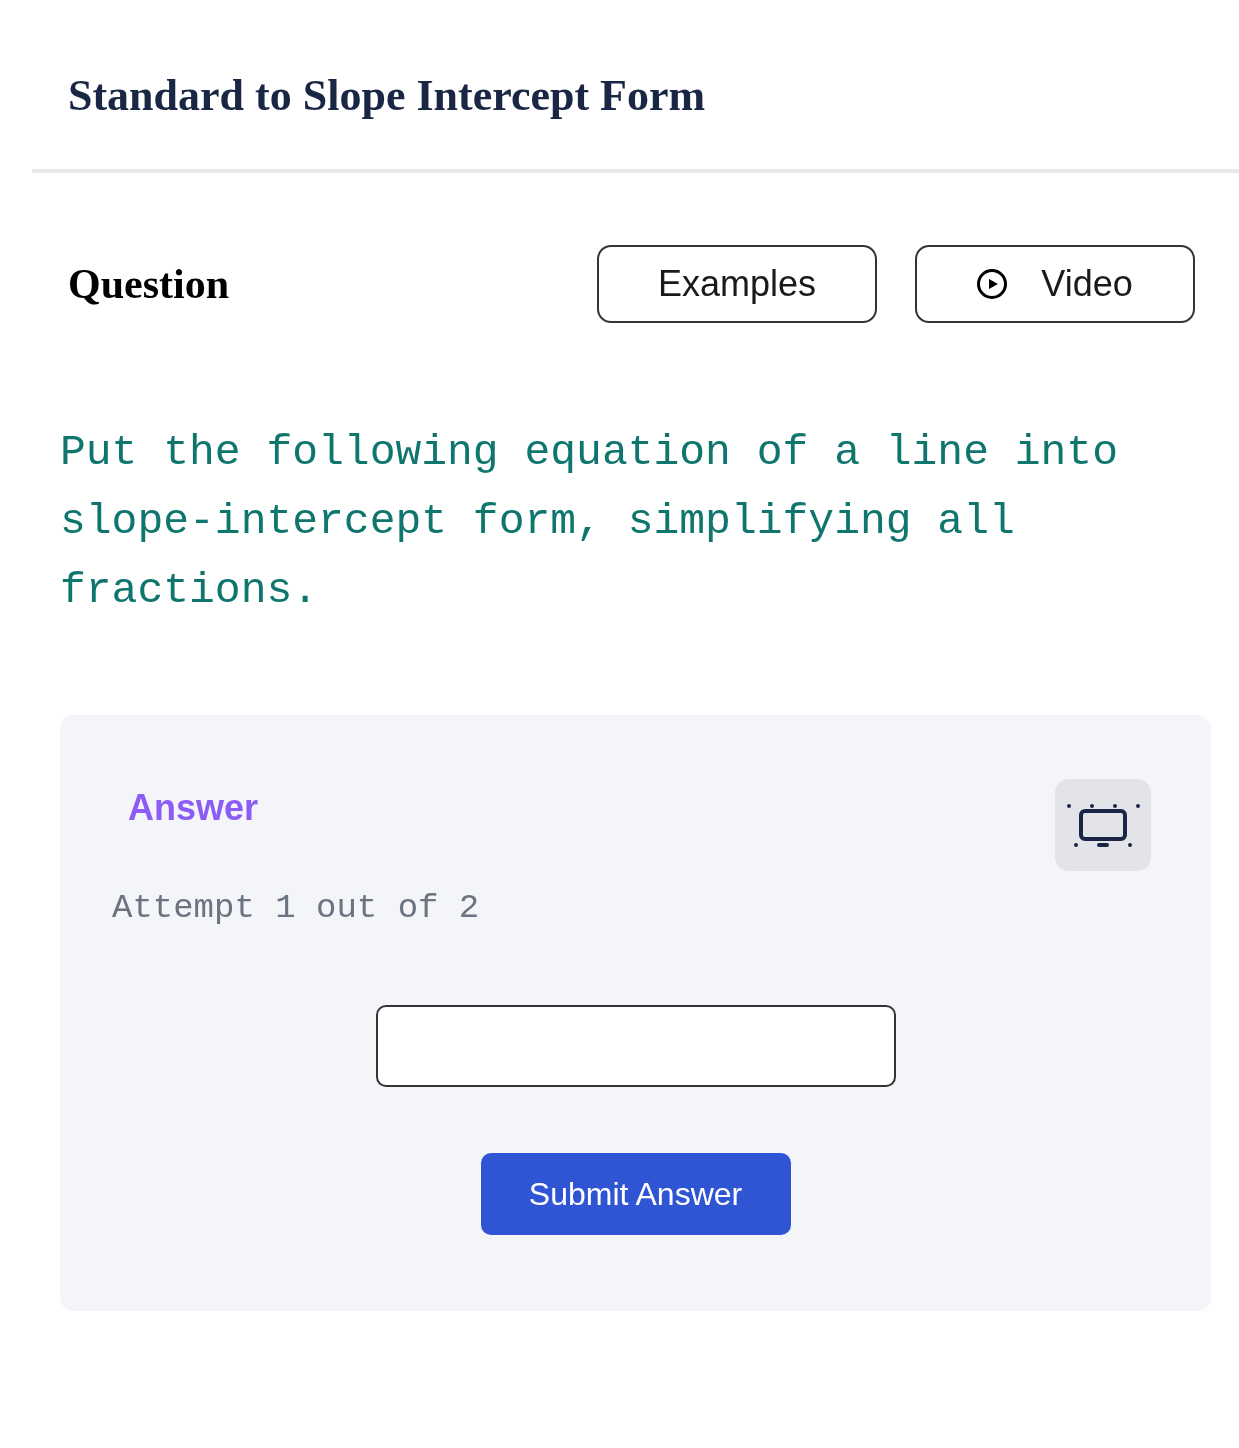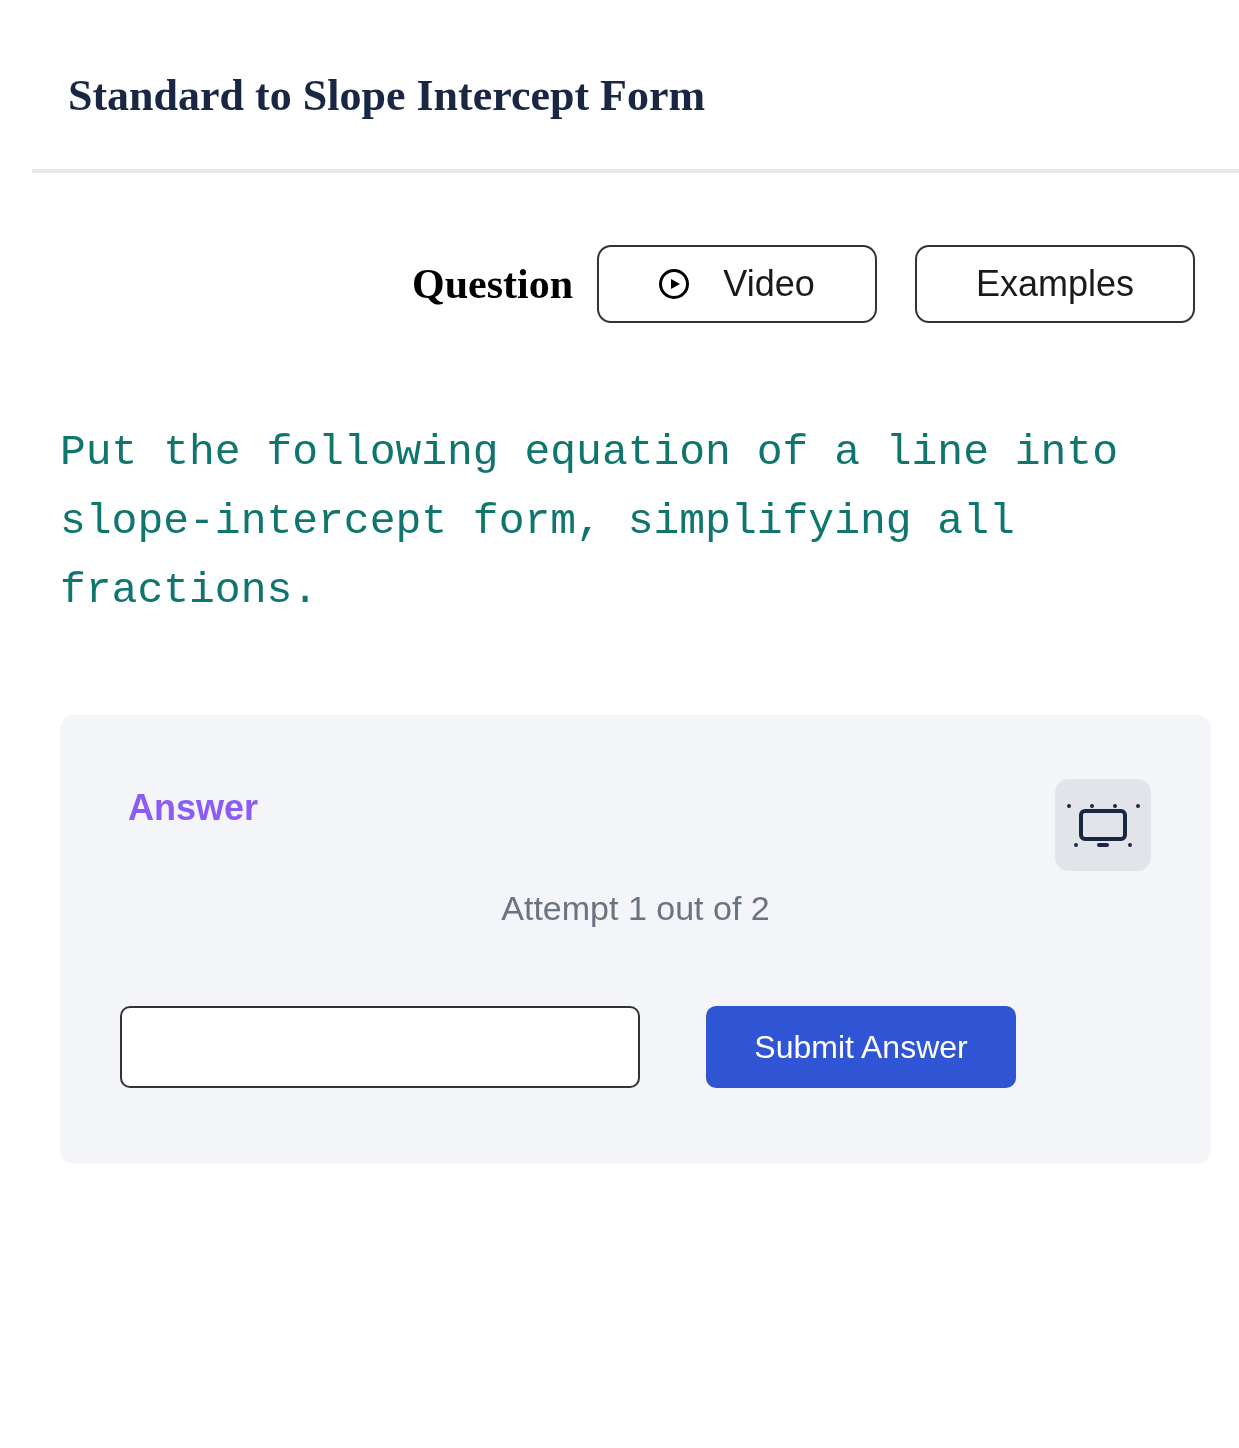--- a/index.html
+++ b/index.html
@@ -35,21 +35,21 @@
       font-weight: bold;
       color: #1a2744;
       font-family: Georgia, serif;
     }
     .content {
       padding: 40px 28px 30px 20px;
     }
     .question-row {
       display: flex;
       align-items: center;
-      justify-content: flex-end;
+      justify-content: space-between;
       margin-bottom: 80px;
     }
     .question-label {
       font-size: 42px;
       font-weight: bold;
       color: #000;
       font-family: Georgia, serif;
     }
     .button-group {
       display: flex;
@@ -167,28 +167,28 @@
     }
     .spacebar {
       width: 12px;
       height: 4px;
       background: #1a2744;
       border-radius: 2px;
     }
     .attempt-text {
       font-size: 34px;
       color: #6b7280;
-      font-family: Liberation Sans, sans-serif;
+      font-family: Liberation Mono, monospace;
       margin-bottom: 70px;
-      text-align: center;
     }
     .answer-input-row {
       display: flex;
       gap: 50px;
       align-items: center;
+      flex-direction: column;
     }
     .answer-input {
       width: 520px;
       height: 82px;
       border: 2px solid #333;
       border-radius: 10px;
       background: #fff;
       font-size: 32px;
       padding: 0 20px;
       font-family: Georgia, serif;
@@ -213,26 +213,26 @@
   <div class="scrollbar-thumb"></div>
 
   <div class="header">
     <h1 class="header-title">Standard to Slope Intercept Form</h1>
   </div>
 
   <div class="content">
     <div class="question-row">
       <div class="question-label">Question</div>
       <div class="button-group">
+        <button class="btn-outline narrow">
+          <span>Examples</span>
+        </button>
         <button class="btn-outline">
           <span class="play-icon"></span>
           <span>Video</span>
-        </button>
-        <button class="btn-outline narrow">
-          <span>Examples</span>
         </button>
       </div>
     </div>
 
     <div class="question-text">Put the following equation of a line into slope-intercept form, simplifying all fractions.</div>
 
 
     <div class="answer-box">
       <div class="answer-header">
         <div>

